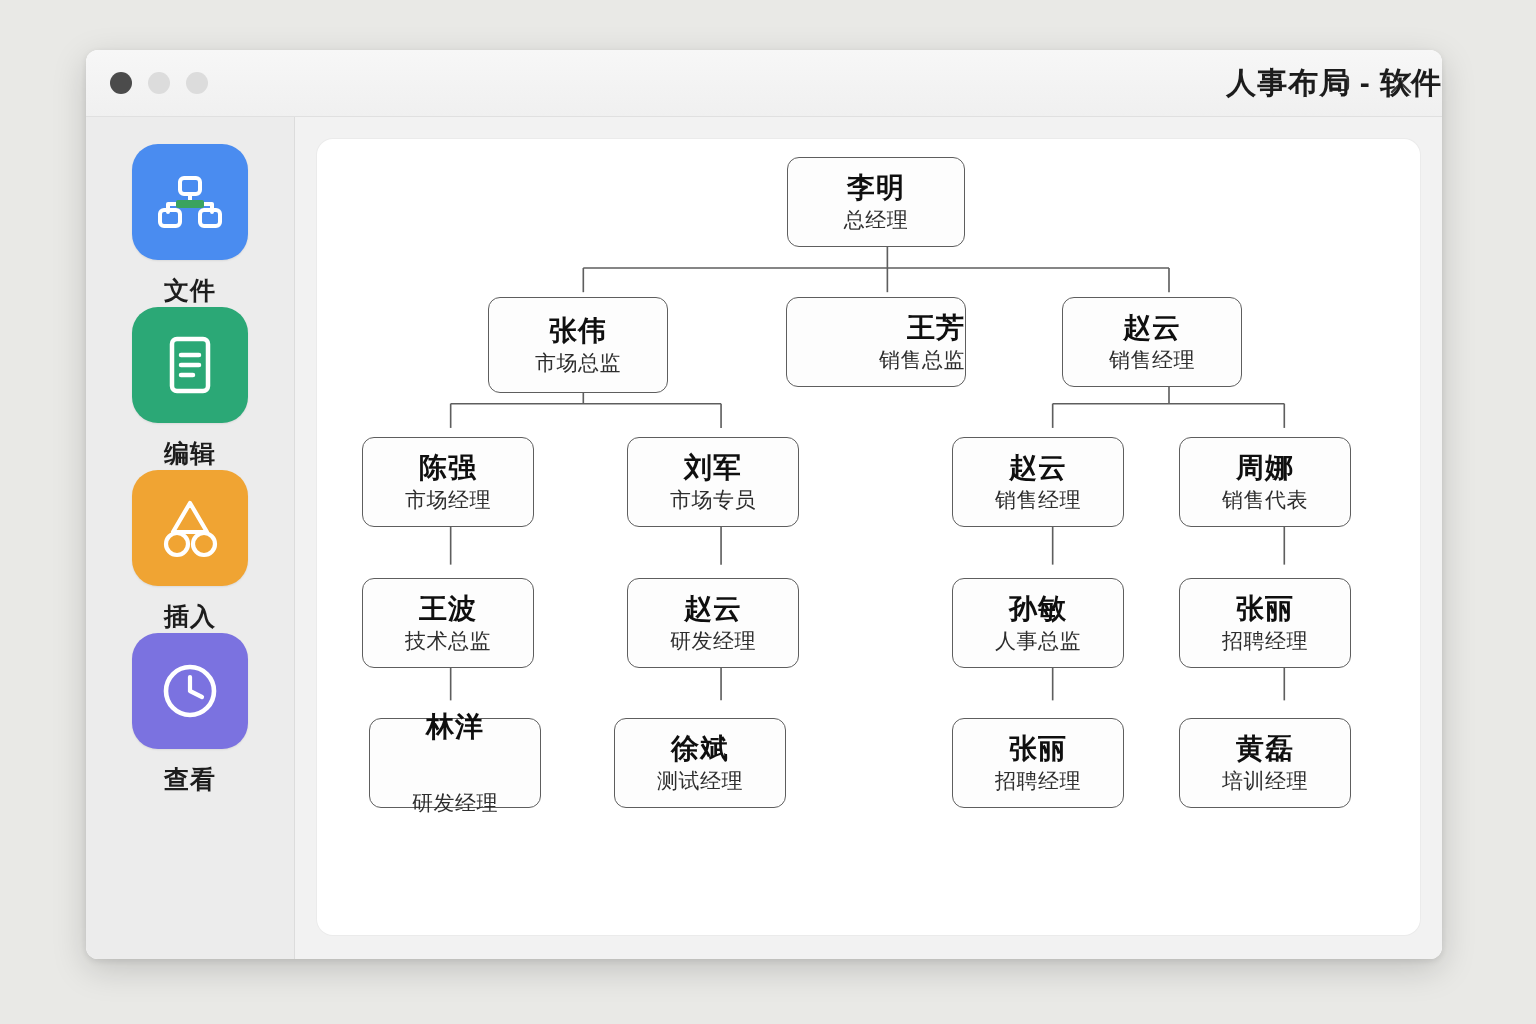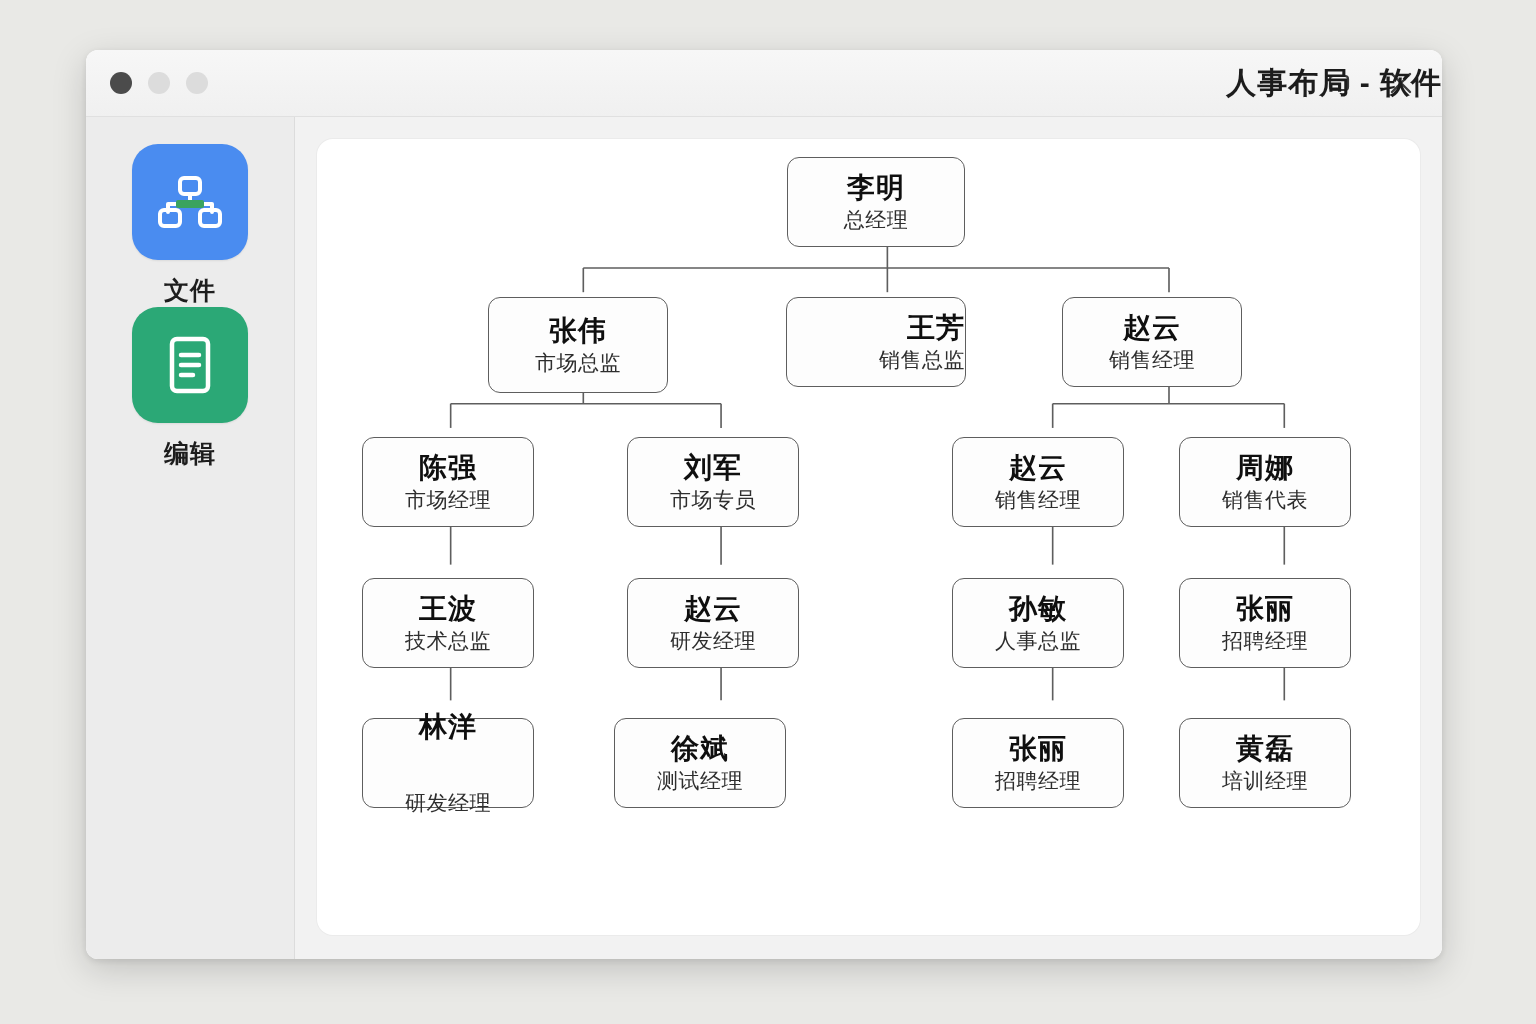--- a/index.html
+++ b/index.html
@@ -227,21 +227,40 @@
       <div class="sidebar-item">
         <span class="sidebar-icon" style="background:#2ba876">
           <svg width="76" height="76" viewBox="0 0 76 76" aria-hidden="true">
             <rect x="20" y="12" width="36" height="52" rx="5" fill="none" stroke="#fff" stroke-width="4.5"></rect>
             <path d="M29 28 H47 M29 38 H47 M29 48 H41" fill="none" stroke="#fff" stroke-width="4.5" stroke-linecap="round"></path>
           </svg>
         </span>
         <span class="sidebar-label">编辑</span>
       </div>
 
-
+      <div class="sidebar-item">
+        <span class="sidebar-icon" style="background:#f0a433">
+          <svg width="76" height="76" viewBox="0 0 76 76" aria-hidden="true">
+            <path d="M38 13 L55 42 H21 Z" fill="none" stroke="#fff" stroke-width="4.2" stroke-linejoin="round"></path>
+            <circle cx="25" cy="54" r="11" fill="none" stroke="#fff" stroke-width="4.2"></circle>
+            <circle cx="52" cy="54" r="11" fill="none" stroke="#fff" stroke-width="4.2"></circle>
+          </svg>
+        </span>
+        <span class="sidebar-label">插入</span>
+      </div>
+
+      <div class="sidebar-item">
+        <span class="sidebar-icon" style="background:#7b72e0">
+          <svg width="76" height="76" viewBox="0 0 76 76" aria-hidden="true">
+            <circle cx="38" cy="38" r="24" fill="none" stroke="#fff" stroke-width="4.6"></circle>
+            <path d="M38 38 L38 24 M38 38 L50 44" fill="none" stroke="#fff" stroke-width="4.2" stroke-linecap="round"></path>
+          </svg>
+        </span>
+        <span class="sidebar-label">查看</span>
+      </div>
     </div>
 
     <div id="content-area">
       <div id="canvas">
         <svg id="chart-svg" viewBox="0 0 1081 821" preserveAspectRatio="none">
             <line x1="559" y1="108" x2="559" y2="133" stroke="#5e5e5e" stroke-width="1.6"></line>
             <line x1="261" y1="133" x2="835" y2="133" stroke="#5e5e5e" stroke-width="1.6"></line>
             <line x1="261" y1="133" x2="261" y2="158" stroke="#5e5e5e" stroke-width="1.6"></line>
             <line x1="559" y1="133" x2="559" y2="158" stroke="#5e5e5e" stroke-width="1.6"></line>
             <line x1="835" y1="133" x2="835" y2="158" stroke="#5e5e5e" stroke-width="1.6"></line>
@@ -304,21 +323,21 @@
               <div class="node-title">研发经理</div>
             </div>
             <div class="org-node" style="left: 635px; top: 439px; width: 172px; height: 90px; border-color: rgb(94, 94, 94);">
               <div class="node-name">孙敏</div>
               <div class="node-title">人事总监</div>
             </div>
             <div class="org-node" style="left: 862px; top: 439px; width: 172px; height: 90px; border-color: rgb(94, 94, 94);">
               <div class="node-name">张丽</div>
               <div class="node-title">招聘经理</div>
             </div>
-            <div class="org-node" style="left: 45px; top: 579px; width: 172px; height: 90px; border-color: rgb(94, 94, 94); gap: 45px;">
+            <div class="org-node" style="left: 52px; top: 579px; width: 172px; height: 90px; border-color: rgb(94, 94, 94); gap: 45px;">
               <div class="node-name">林洋</div>
               <div class="node-title">研发经理</div>
             </div>
             <div class="org-node" style="left: 297px; top: 579px; width: 172px; height: 90px; border-color: rgb(94, 94, 94);">
               <div class="node-name">徐斌</div>
               <div class="node-title">测试经理</div>
             </div>
             <div class="org-node" style="left: 635px; top: 579px; width: 172px; height: 90px; border-color: rgb(94, 94, 94);">
               <div class="node-name">张丽</div>
               <div class="node-title">招聘经理</div>

